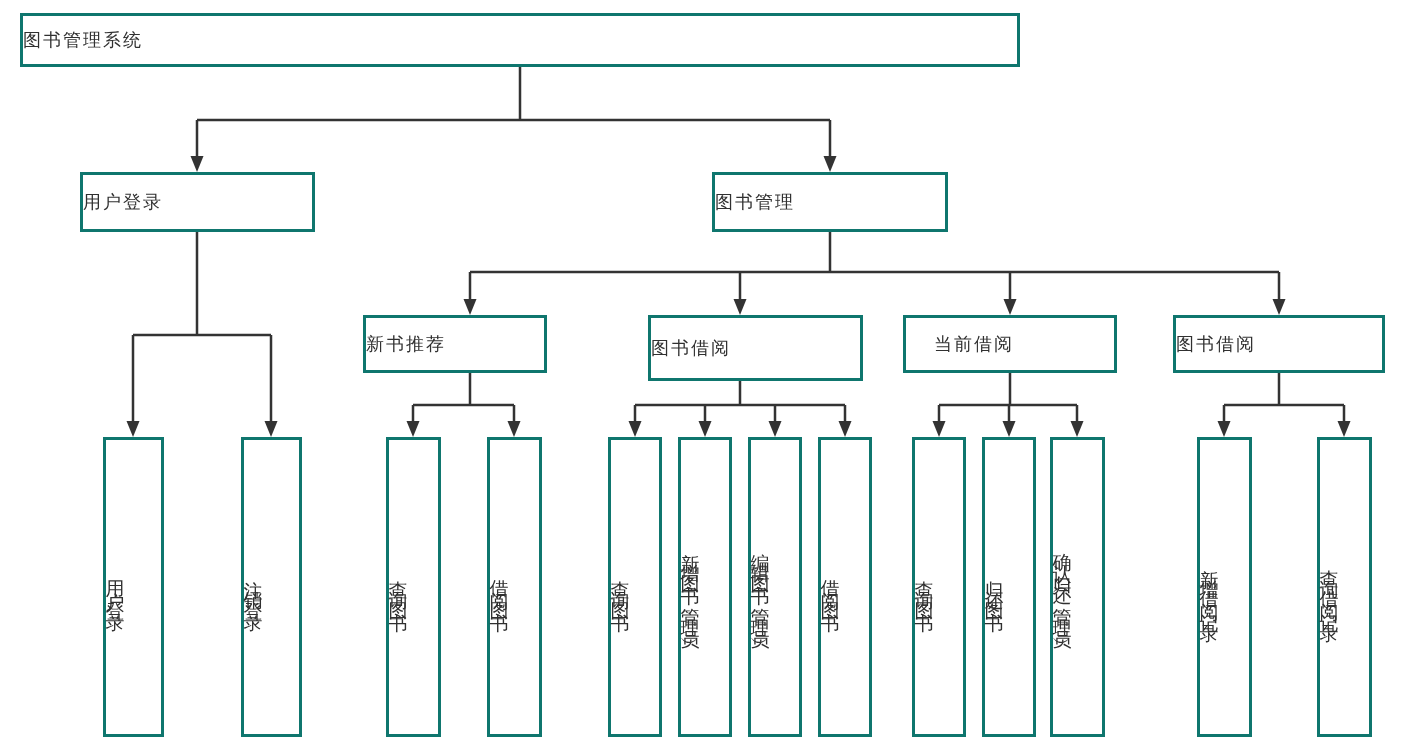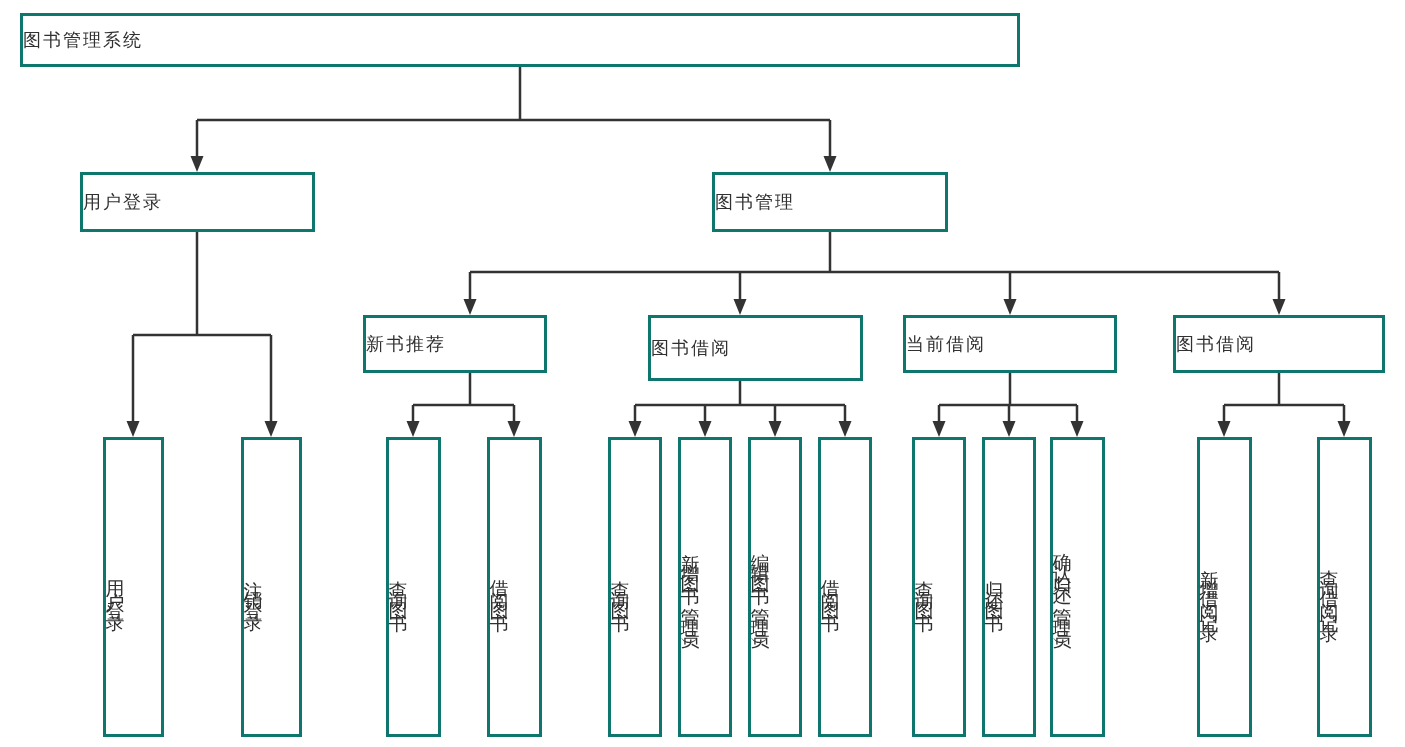--- a/index.html
+++ b/index.html
@@ -41,21 +41,21 @@
     letter-spacing: 11px;
     color: #303030;
     line-height: 1;
   }
   
   .n-root           { left: 20px;   top: 13px;  width: 1000px; height: 54px; }
   .n-user-login     { left: 80px;   top: 172px; width: 235px;  height: 60px; }
   .n-book-mgmt      { left: 712px;  top: 172px; width: 236px;  height: 60px; }
   .n-new-book-rec   { left: 363px;  top: 315px; width: 184px;  height: 58px; }
   .n-book-borrow    { left: 648px;  top: 315px; width: 215px;  height: 66px; }
-  .n-current-borrow { left: 903px;  top: 315px; width: 214px;  height: 58px; }
+  .n-current-borrow { left: 903px;  top: 315px; width: 214px;  height: 58px; padding-left: 28px; }
   .n-borrow-record  { left: 1173px; top: 315px; width: 212px;  height: 58px; }
   .leaf { top: 437px; height: 300px; }
   .n-leaf-user-login { left: 103px;  width: 61px; }
   .n-leaf-logout     { left: 241px;  width: 61px; }
   .n-leaf-nbr-query  { left: 386px;  width: 55px; }
   .n-leaf-nbr-borrow { left: 487px;  width: 55px; }
   .n-leaf-bb-query   { left: 608px;  width: 54px; }
   .n-leaf-bb-add     { left: 678px;  width: 54px; letter-spacing: 0; }
   .n-leaf-bb-edit    { left: 748px;  width: 54px; }
   .n-leaf-bb-borrow  { left: 818px;  width: 54px; }

